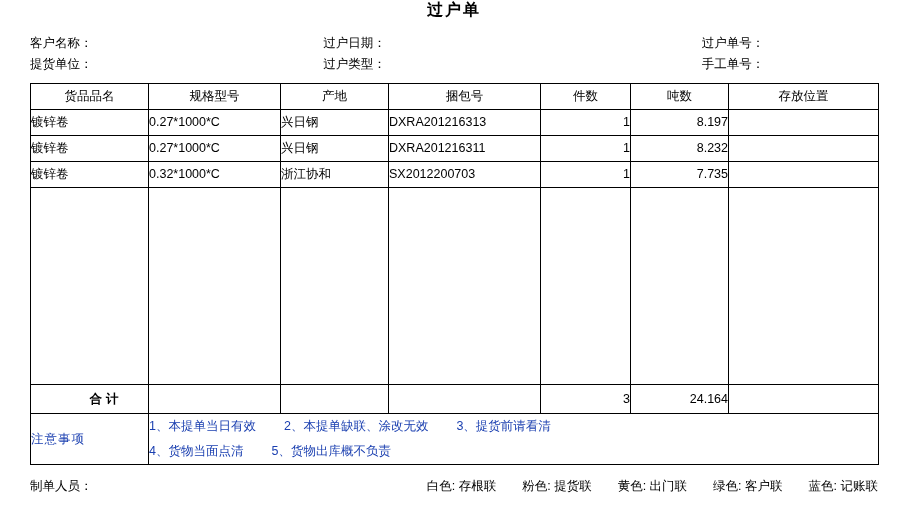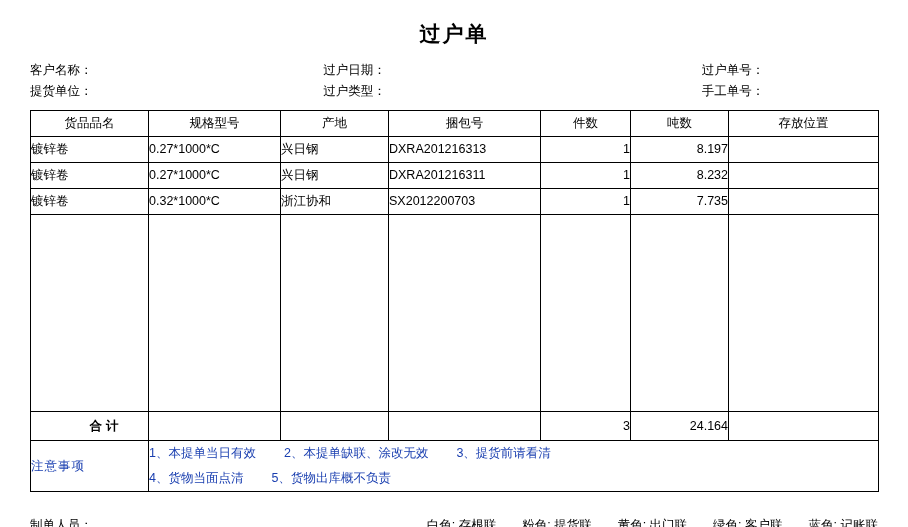--- a/index.html
+++ b/index.html
@@ -15,24 +15,23 @@
     overflow: hidden;
   }
   .page {
     position: relative;
     width: 908px;
     height: 527px;
     box-sizing: border-box;
   }
   .title {
     text-align: center;
-    font-size: 21px;
+    font-size: 16px;
     font-weight: bold;
     letter-spacing: 2px;
-    padding-top: 20px;
     padding-bottom: 14px;
   }
   .meta {
     padding: 0 30px 0 30px;
     font-size: 12.5px;
   }
   .meta-row {
     display: flex;
     align-items: flex-start;
     height: 21px;
@@ -41,21 +40,21 @@
     white-space: nowrap;
   }
   .meta-c1 { width: 310px; }
   .meta-c2 { width: 420px; margin-left: 20px; }
   .meta-c3 { width: 200px; margin-left: 8px; }
 
   table.main {
     border-collapse: collapse;
     table-layout: fixed;
     width: 848px;
-    margin: 6px 30px 16px 30px;
+    margin: 6px 30px 4px 30px;
     font-size: 12.5px;
   }
   table.main th, table.main td {
     border: 1px solid #000000;
     padding: 0;
     height: 25px;
     line-height: 25px;
     overflow: hidden;
     white-space: nowrap;
   }

